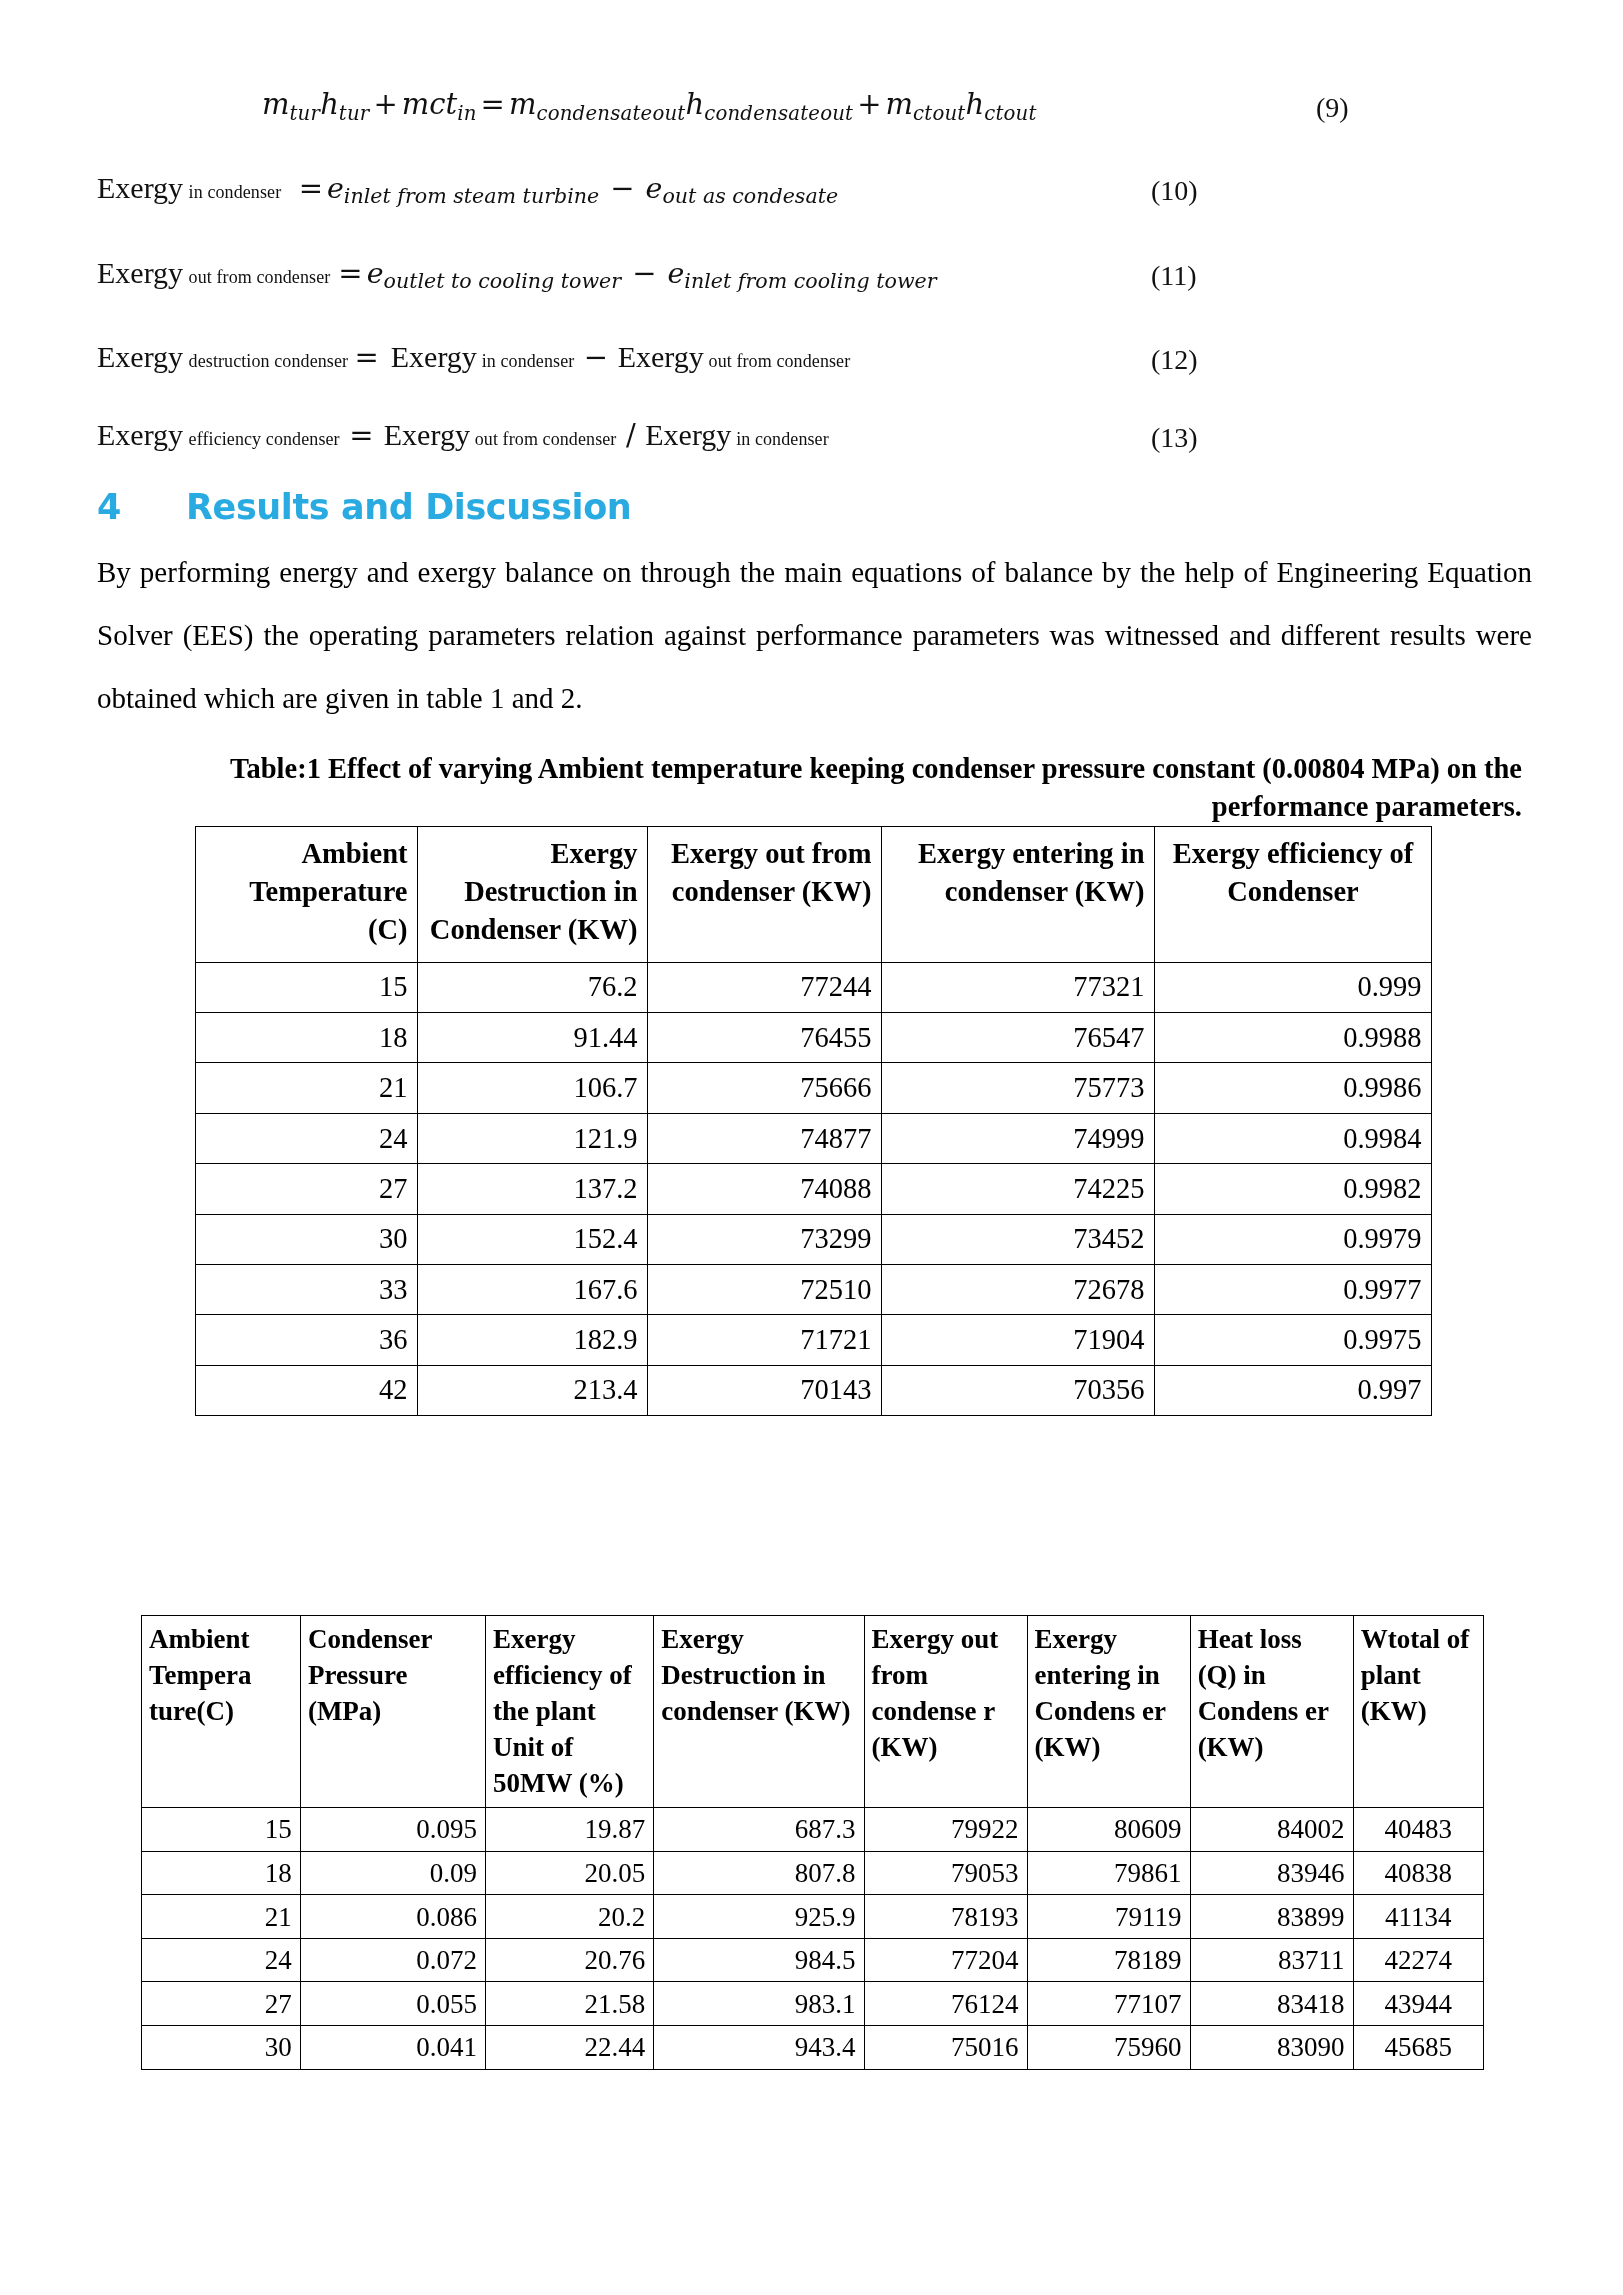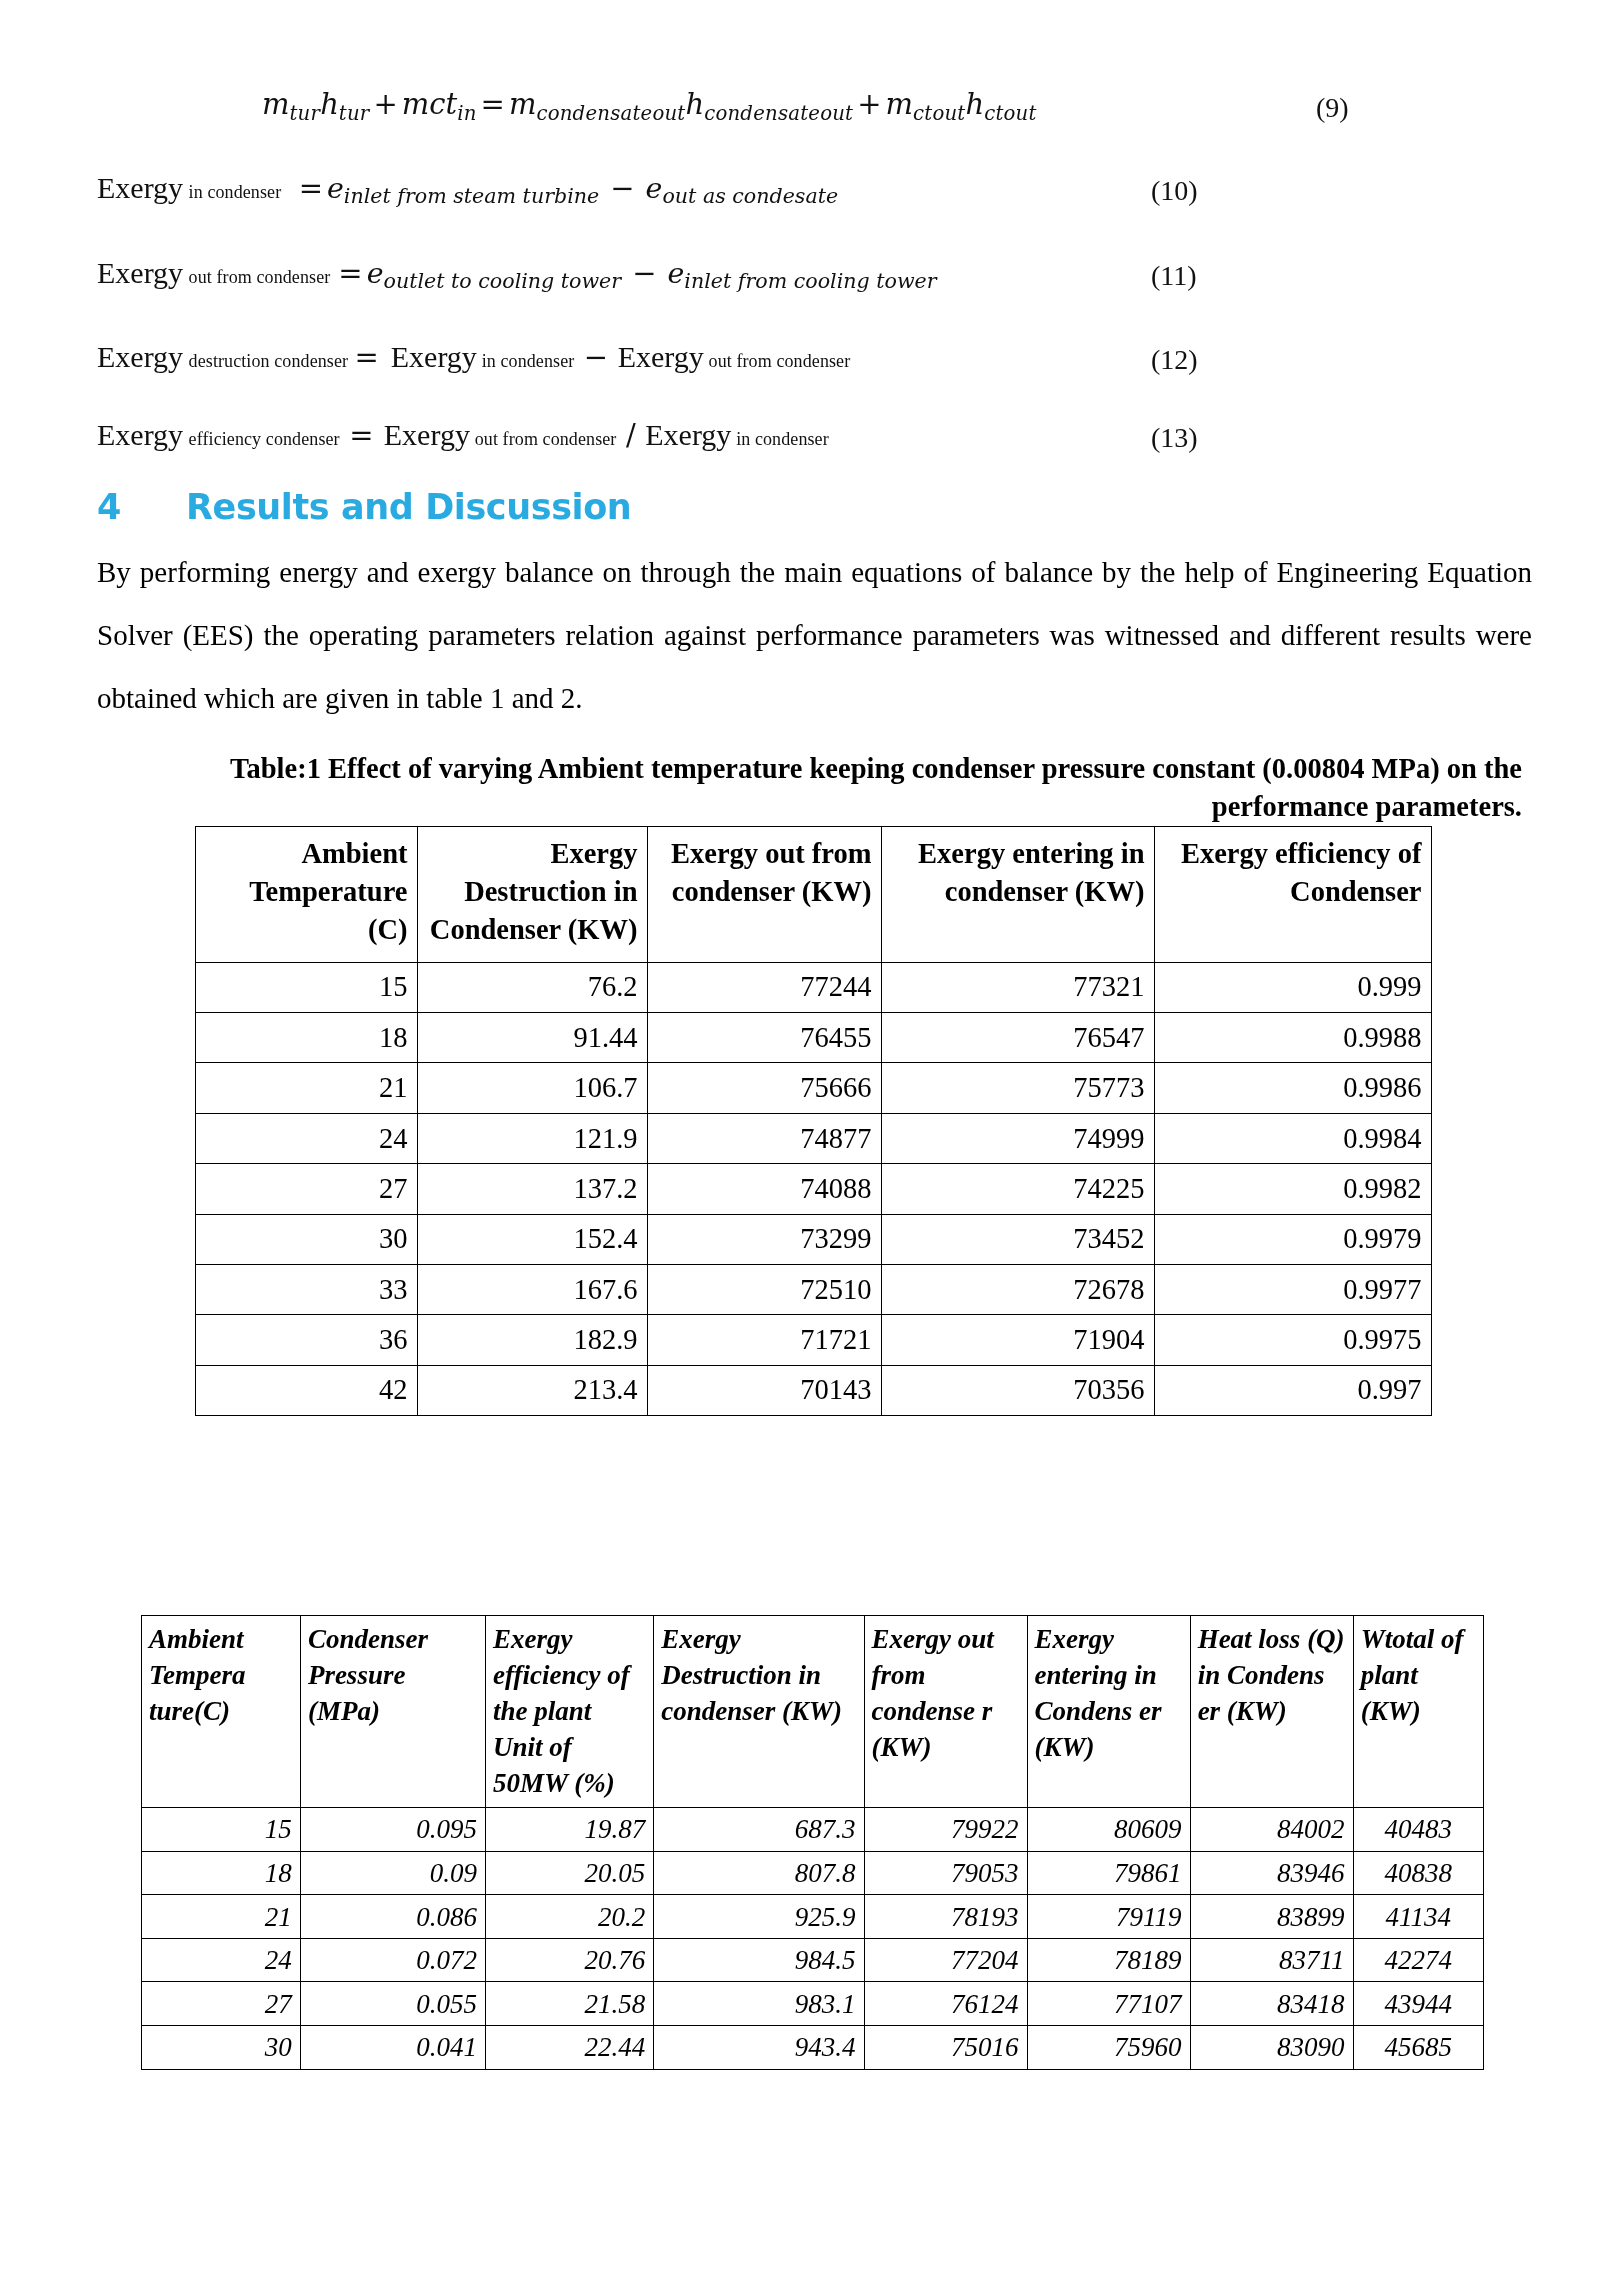--- a/index.html
+++ b/index.html
@@ -128,36 +128,35 @@
     margin-left: 195px;
   }
   #table1 th {
     font-weight: bold;
     font-size: 28.5px;
     line-height: 38px;
     padding: 8px 9.5px 12.7px 9.5px;
     text-align: right;
   }
   #table1 th.center-head {
-    text-align: right;
+    text-align: center;
   }
   #table1 td {
     font-weight: normal;
     font-size: 28.5px;
     line-height: 32px;
     padding: 8.7px 9.5px 8.7px 9.5px;
     text-align: right;
     vertical-align: middle;
   }
 
   
   #table2 {
     width: 1343px;
     margin-left: 141px;
-    font-style: italic;
   }
   #table2 th {
     font-weight: bold;
     font-size: 27px;
     line-height: 36px;
     padding: 4.8px 7.1px 6.3px 7.1px;
     text-align: left;
   }
   #table2 td {
     font-weight: normal;

